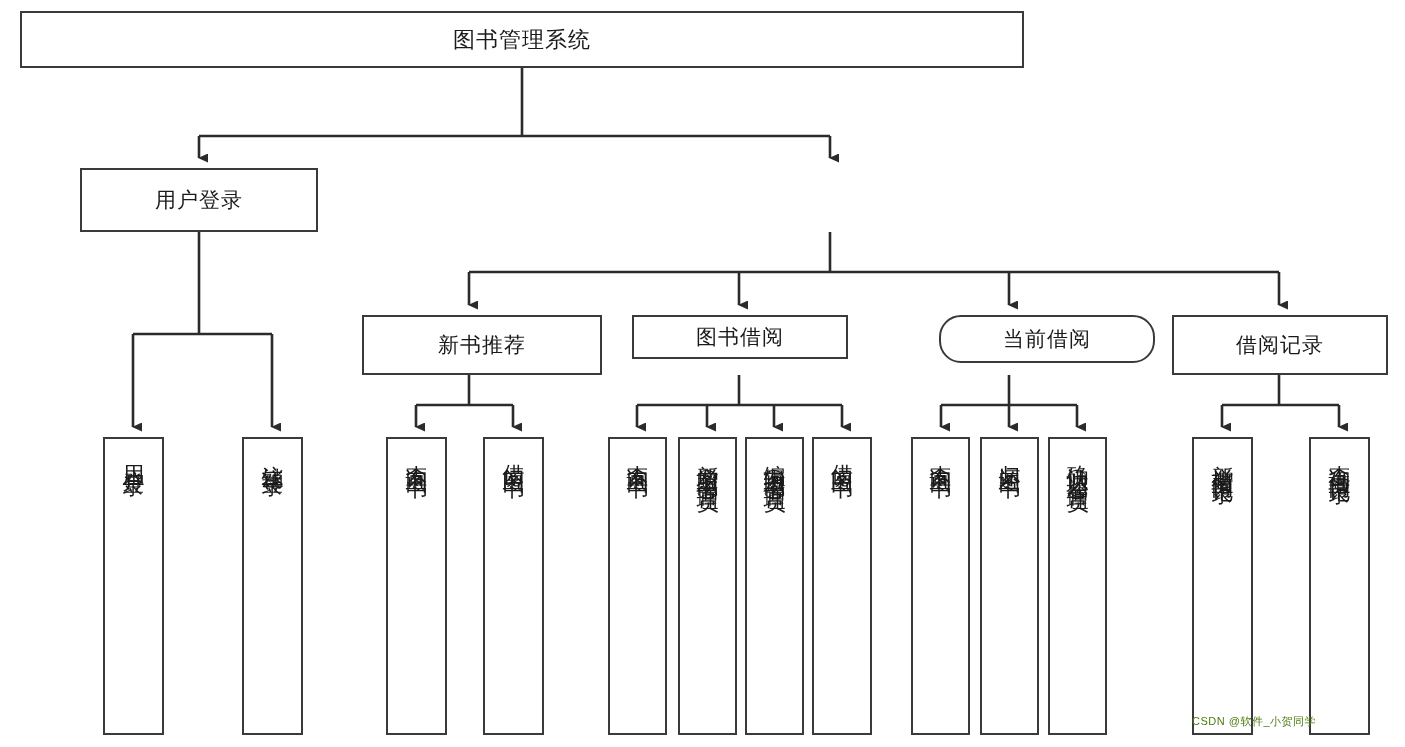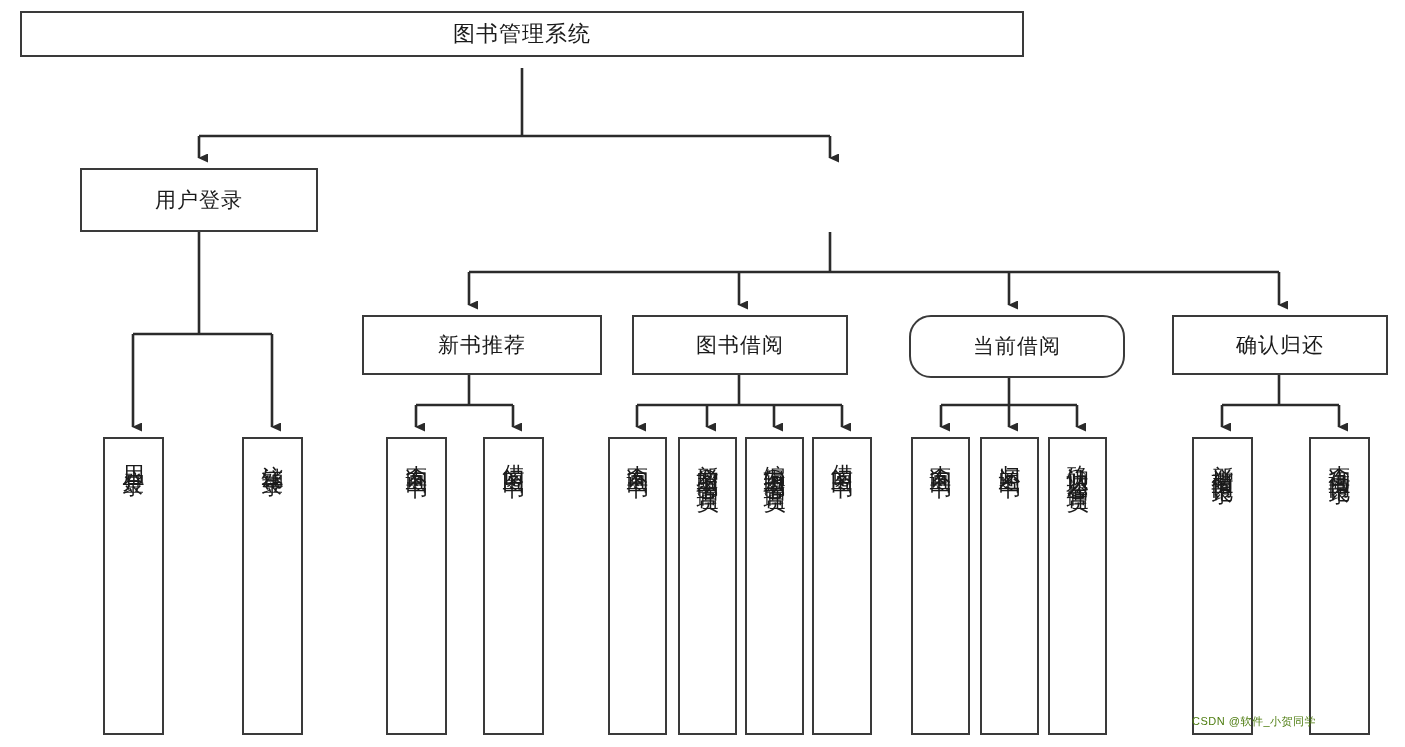--- a/index.html
+++ b/index.html
@@ -121,39 +121,39 @@
       <path d="M1009,405 L1009,427" marker-end="url(#arrow)"></path>
       <path d="M1077,405 L1077,427" marker-end="url(#arrow)"></path>
 
       <path d="M1279,375 L1279,405"></path>
       <path d="M1222,405 L1339,405"></path>
       <path d="M1222,405 L1222,427" marker-end="url(#arrow)"></path>
       <path d="M1339,405 L1339,427" marker-end="url(#arrow)"></path>
     </g>
   </svg>
 
-  <div class="node root horiz" style="left:20px; top:11px; width:1004px; height:46px;">
+  <div class="node root horiz" style="left:20px; top:11px; width:1004px; height:57px;">
     <span class="lbl">图书管理系统</span>
   </div>
 
   <div class="node horiz" style="left:80px; top:168px; width:238px; height:64px;">
     <span class="lbl">用户登录</span>
   </div>
 
   <div class="node horiz" style="left:362px; top:315px; width:240px; height:60px;">
     <span class="lbl">新书推荐</span>
   </div>
-  <div class="node horiz" style="left:632px; top:315px; width:216px; height:60px;">
+  <div class="node horiz" style="left:632px; top:315px; width:216px; height:44px;">
     <span class="lbl">图书借阅</span>
   </div>
-  <div class="node horiz" style="left:909px; top:315px; width:216px; height:63px;border-radius:22px;">
+  <div class="node horiz" style="left:939px; top:315px; width:216px; height:48px;border-radius:22px;">
     <span class="lbl">当前借阅</span>
   </div>
   <div class="node horiz" style="left:1172px; top:315px; width:216px; height:60px;">
-    <span class="lbl">确认归还</span>
+    <span class="lbl">借阅记录</span>
   </div>
 
   <div class="node vert" style="left:103px; top:437px; width:61px; height:298px;">
     <span class="lbl">用户登录</span>
   </div>
   <div class="node vert" style="left:242px; top:437px; width:61px; height:298px;">
     <span class="lbl">注销登录</span>
   </div>
 
   <div class="node vert" style="left:386px; top:437px; width:61px; height:298px;">

